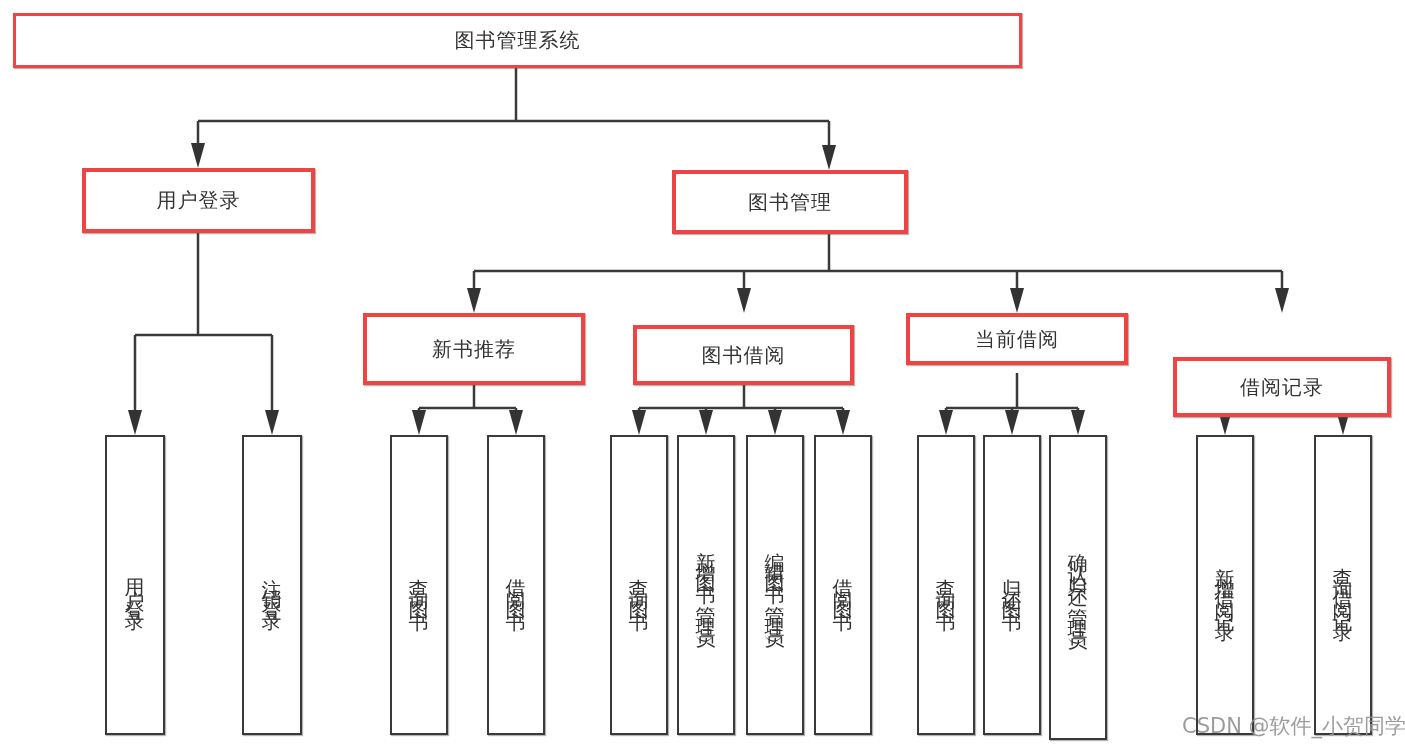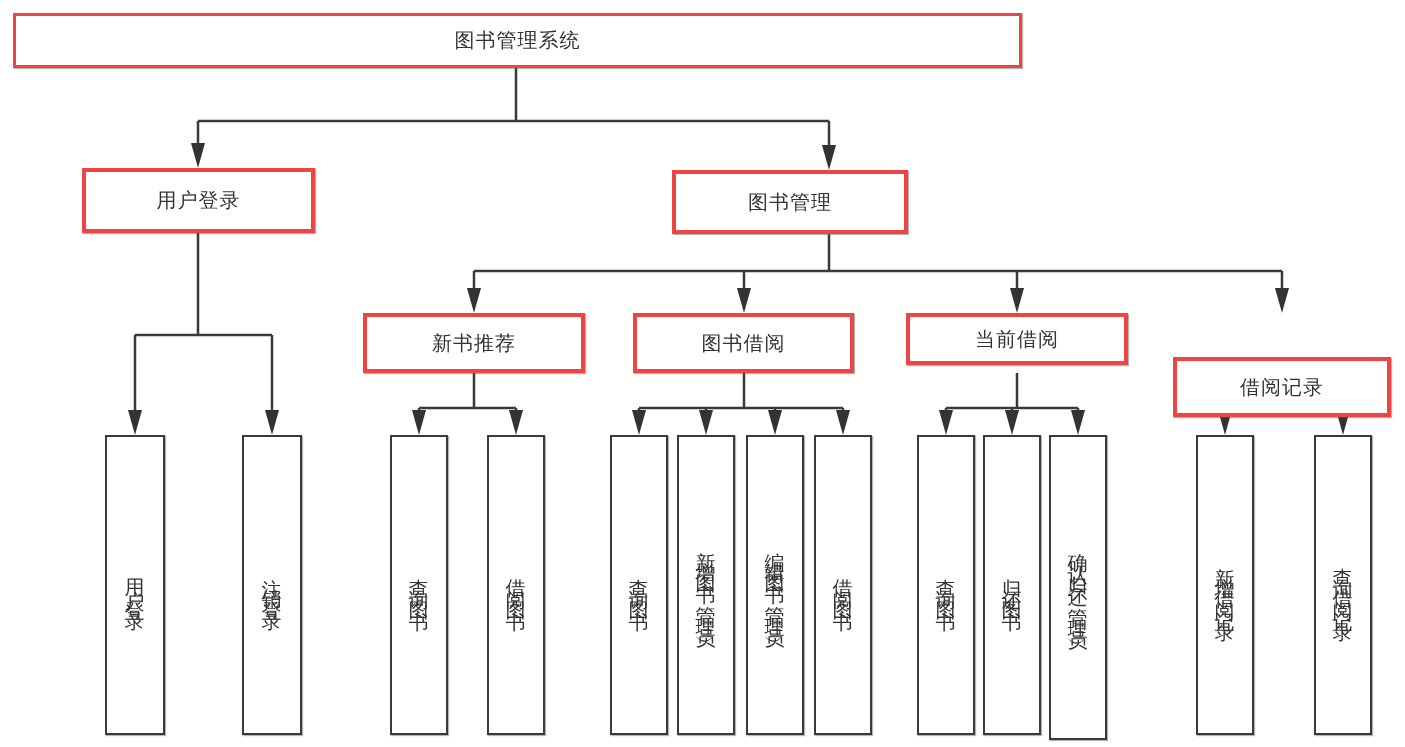--- a/index.html
+++ b/index.html
@@ -118,24 +118,24 @@
     <span>图书管理系统</span>
   </div>
 
   <div class="node" style="left:82px; top:168px; width:233px; height:65px;">
     <span>用户登录</span>
   </div>
   <div class="node" style="left:672px; top:170px; width:236px; height:64px;">
     <span>图书管理</span>
   </div>
 
-  <div class="node" style="left:363px; top:313px; width:222px; height:60px;">
+  <div class="node" style="left:363px; top:313px; width:222px; height:72px;">
     <span>新书推荐</span>
   </div>
-  <div class="node" style="left:633px; top:313px; width:221px; height:60px;">
+  <div class="node" style="left:633px; top:325px; width:221px; height:60px;">
     <span>图书借阅</span>
   </div>
   <div class="node" style="left:906px; top:313px; width:222px; height:52px;text-align:right;">
     <span>当前借阅</span>
   </div>
   <div class="node" style="left:1173px; top:313px; width:218px; height:60px;margin-top:44px;">
     <span>借阅记录</span>
   </div>
 
   <div class="leaf" style="left:105px; top:435px; width:60px; height:300px;">
@@ -175,14 +175,15 @@
     <span class="vtext">确认归还（管理员）</span>
   </div>
 
   <div class="leaf" style="left:1196px; top:435px; width:58px; height:300px;">
     <span class="vtext">新增借阅记录</span>
   </div>
   <div class="leaf" style="left:1314px; top:435px; width:58px; height:300px;">
     <span class="vtext">查询借阅记录</span>
   </div>
 
+  <div class="watermark">CSDN @软件_小贺同学</div>
 
 </div>
 
 </body></html>

